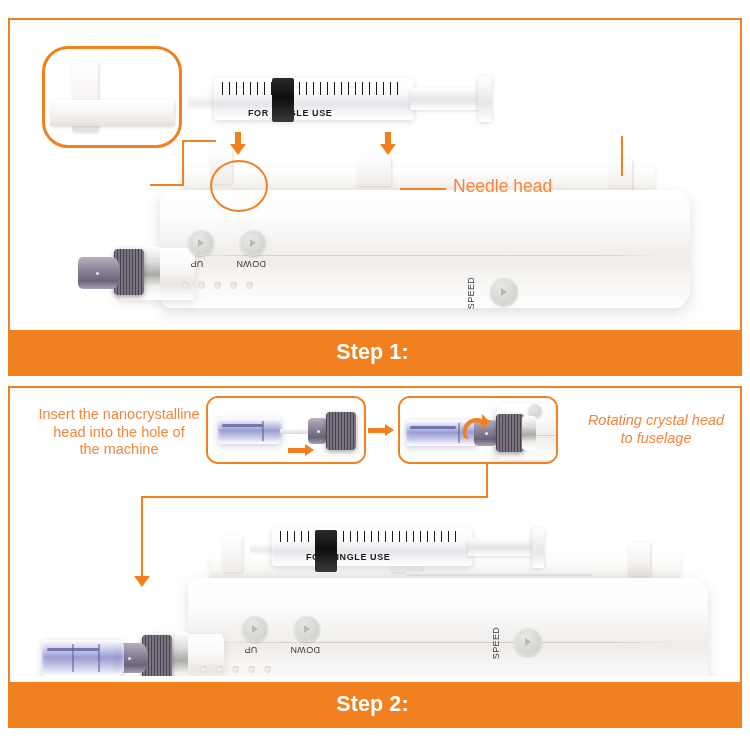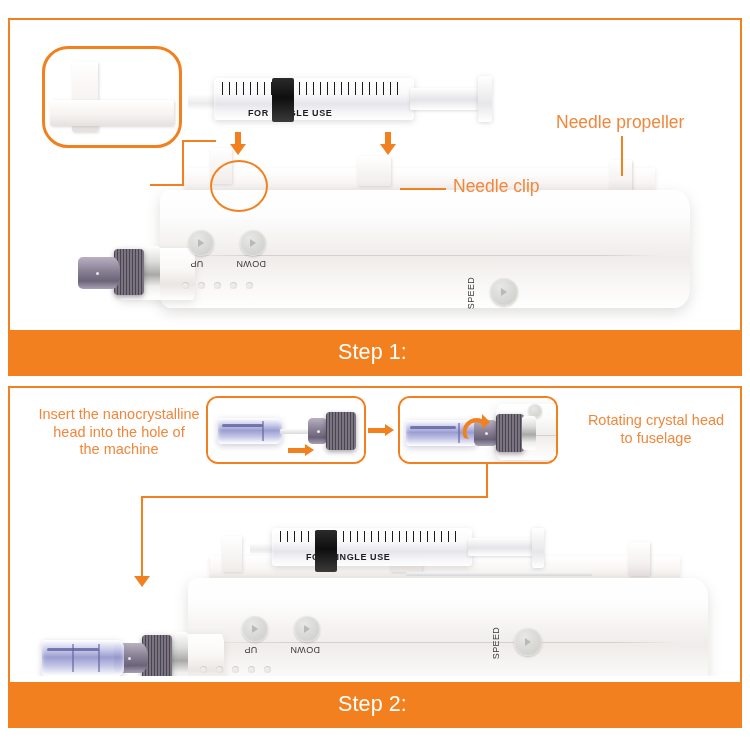--- a/index.html
+++ b/index.html
@@ -33,21 +33,21 @@
     height:45px;
     background:#F2801F;
     color:#ffffff;
     font-size:21.5px;
     letter-spacing:.1px;
     display:flex;
     align-items:center;
     justify-content:center;
     white-space:nowrap;
   }
-  .step-banner .step-num { font-weight:normal; margin-right:5px;text-align:right; }
+  .step-banner .step-num { font-weight:bold; margin-right:5px;text-align:right; }
 
   
   .callout-label {
     position:absolute;
     color:#F2873B;
     line-height:1.22;
     white-space:pre-line;
   }
   .leader {
     position:absolute;
@@ -347,24 +347,23 @@
 
       <div class="ring-circle" style="left:200px; top:140px; width:58px; height:52px;"></div>
 
       <div class="arrow-down-stem" style="left:225px; top:112px; height:14px;"></div>
       <div class="arrow-down" style="left:220px; top:124px;"></div>
 
       <div class="arrow-down-stem" style="left:375px; top:112px; height:14px;"></div>
       <div class="arrow-down" style="left:370px; top:124px;"></div>
 
       <div class="leader h" style="left:390px; top:168px; width:46px;"></div>
-      <div class="callout-label" style="left:443px; top:156px; font-size:17.5px;">Needle clip</div>
+      <div class="callout-label" style="left:443px; top:156px; font-size:17.5px;">Needle head</div>
 
       <div class="leader v" style="left:611px; top:116px; height:40px;"></div>
-      <div class="callout-label" style="left:546px; top:92px; font-size:17.5px;">Needle propeller</div>
     </div>
 
     <div class="step-banner">
       <span class="step-num">Step 1:</span>
     </div>
   </div>
 
   <div class="panel" id="panel-2">
     <div class="panel-stage">
 
@@ -403,21 +402,21 @@
             <span class="dot"></span>
           </div>
           <div class="head-knurl" style="left:96px; top:16px; width:28px; height:38px;"></div>
           <div class="head-chrome" style="left:122px; top:18px; width:14px; height:34px;"></div>
           <svg style="position:absolute; left:58px; top:14px; width:34px; height:34px;" viewBox="0 0 34 34">
             <path d="M6 26 A14 14 0 0 1 24 7 L24 2 L32 10 L24 17 L24 12 A10 10 0 0 0 11 27 Z" fill="#F2801F"></path>
           </svg>
         </div>
       </div>
 
-      <div class="callout-label" style="left:556px; top:24px; width:180px; font-size:14.5px; text-align:center;">Rotating crystal head
+      <div class="callout-label" style="left:556px; top:24px; width:180px; font-size:14.5px; text-align:center;font-style:italic;">Rotating crystal head
 to fuselage</div>
 
       <div class="leader v" style="left:476px; top:76px; height:34px;"></div>
       <div class="leader h" style="left:131px; top:108px; width:347px;"></div>
       <div class="leader v" style="left:131px; top:108px; height:84px;"></div>
       <div class="arrow-down" style="left:124px; top:188px;"></div>
 
       <div class="device">
 
         <div class="dev-trough" style="left:200px; top:168px; width:470px; height:26px;"></div>

